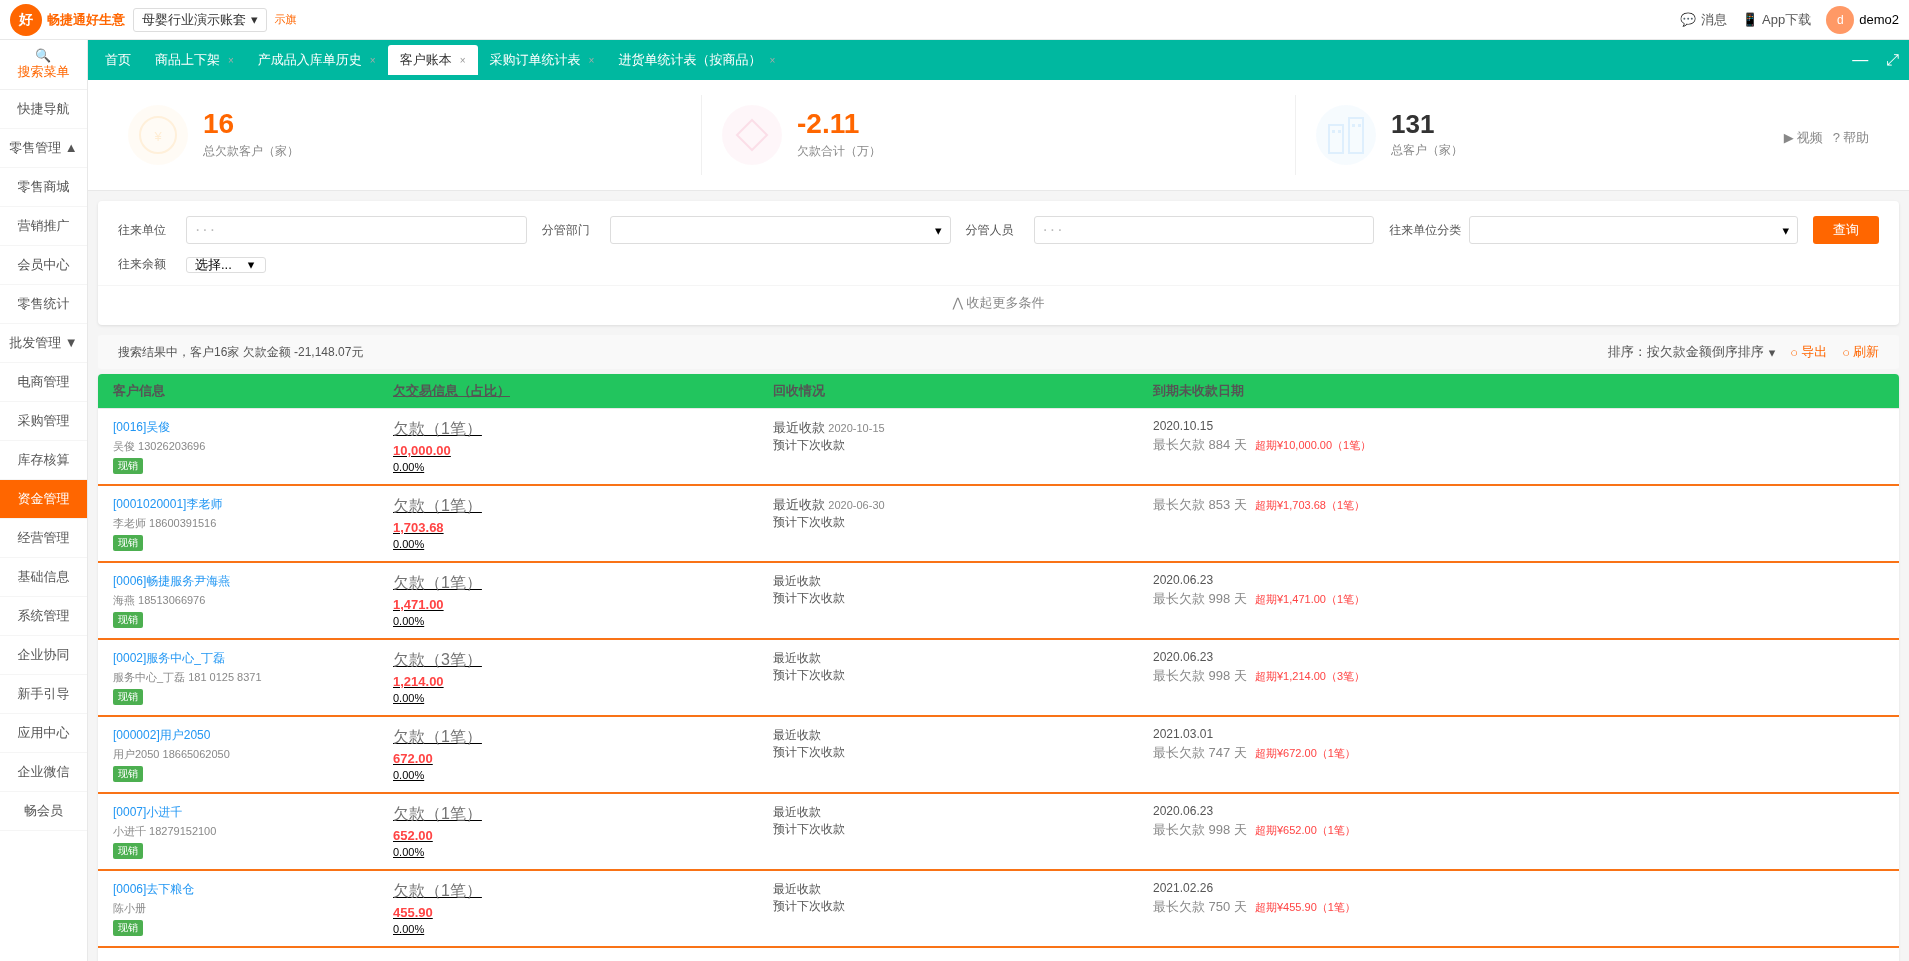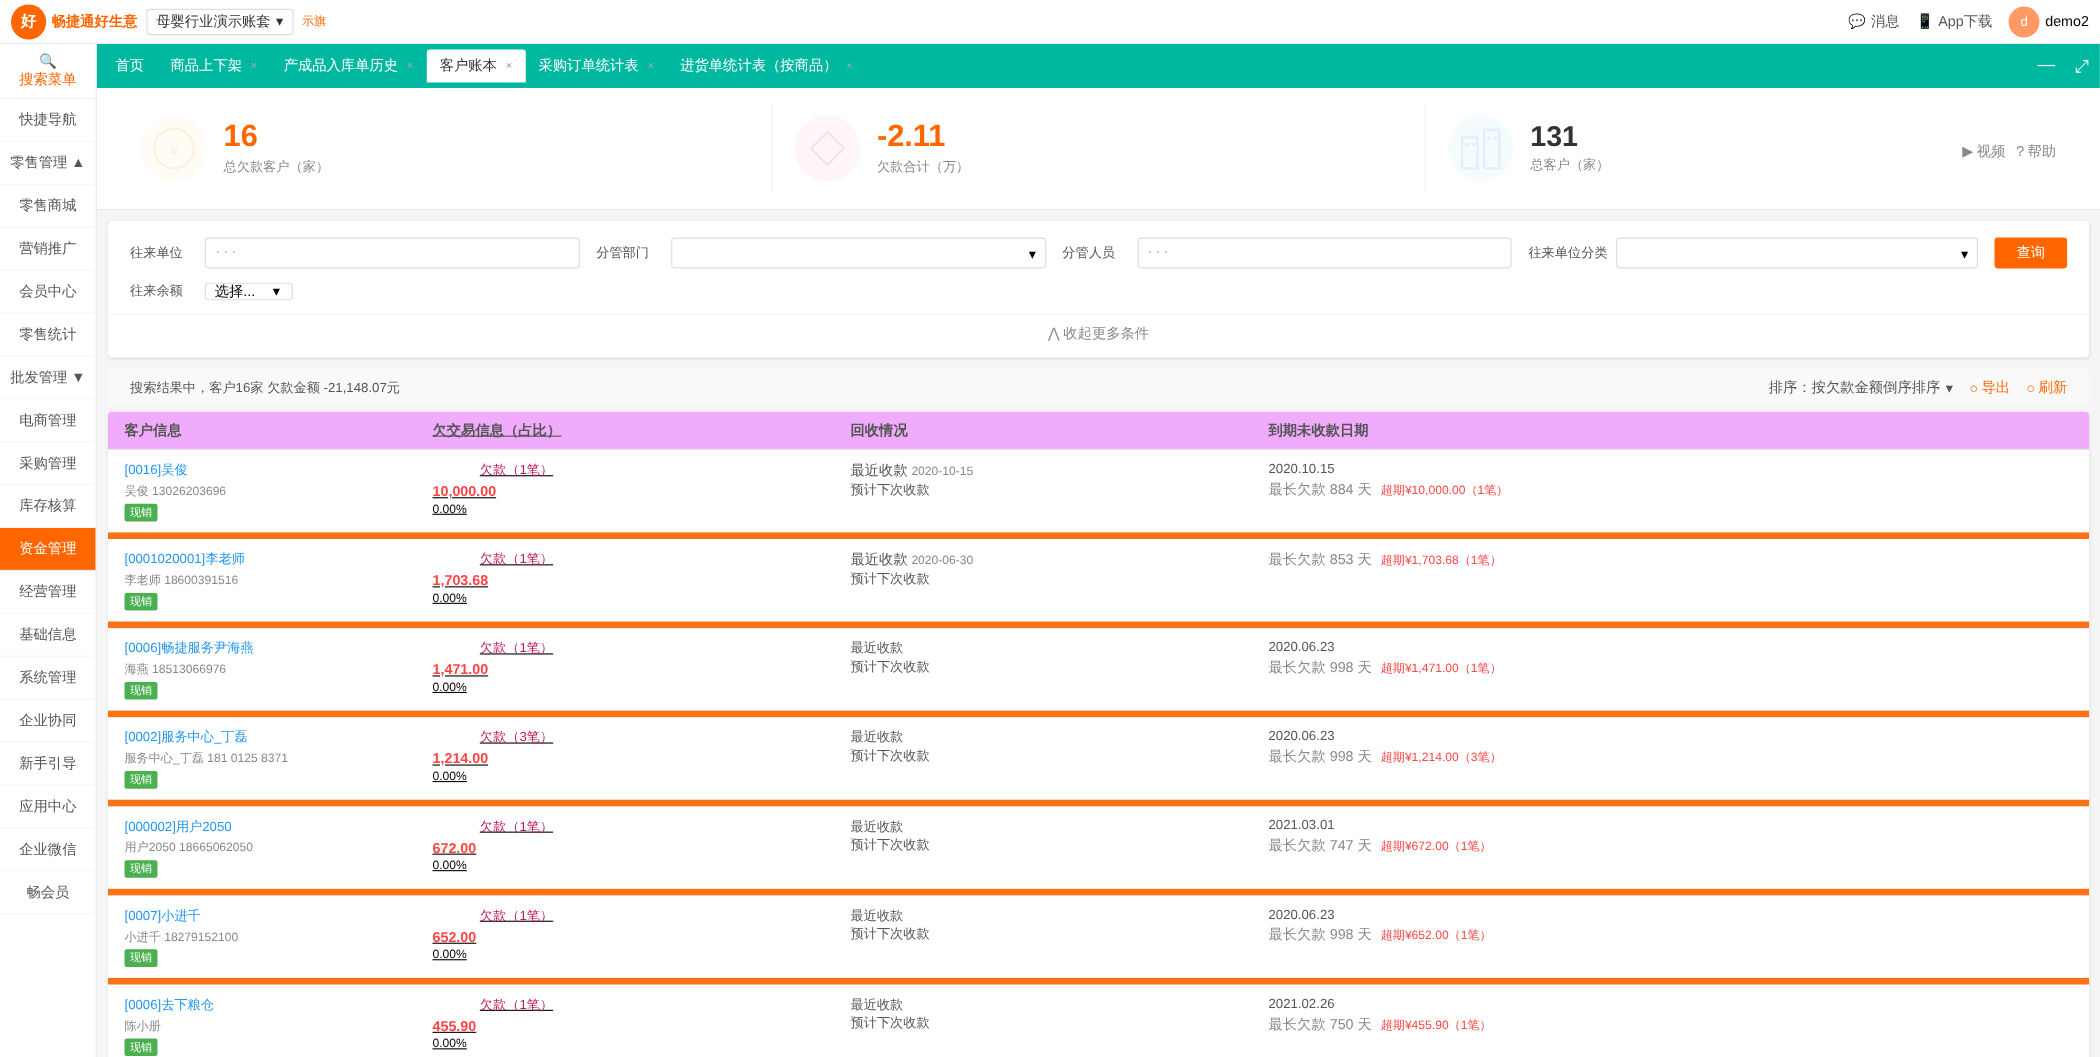--- a/index.html
+++ b/index.html
@@ -68,34 +68,34 @@
     
     
     .results-bar { display: flex; align-items: center; justify-content: space-between; padding: 8px 20px; background: #f9f9f9; margin: 0 10px; border-radius: 3px; }
     .results-text { font-size: 12px; color: #555; }
     .results-actions { display: flex; align-items: center; gap: 15px; }
     .sort-selector { display: flex; align-items: center; gap: 5px; font-size: 12px; color: #555; cursor: pointer; }
     .result-action-btn { font-size: 12px; color: #ff6600; cursor: pointer; display: flex; align-items: center; gap: 3px; }
     
     
     .data-table { margin: 5px 10px; background: #fff; border-radius: 4px; overflow: hidden; box-shadow: 0 1px 3px rgba(0,0,0,0.08); }
-    .table-header { display: flex; background: #f0abfc; border-bottom: 1px solid #e8e8e8; padding: 8px 15px; font-size: 12px; font-weight: bold; color: #555; }
+    .table-header { display: flex; background: #22c55e; border-bottom: 1px solid #e8e8e8; padding: 8px 15px; font-size: 12px; font-weight: bold; color: #555; }
     .table-header .col-client { flex: 0 0 280px; }
     .table-header .col-debt { flex: 0 0 380px; }
     .table-header .col-return { flex: 0 0 380px; }
     .table-header .col-due { flex: 1; }
-    .table-row { display: flex; border-bottom: 6px solid #f97316; padding: 10px 15px; align-items: flex-start; }
+    .table-row { display: flex; border-bottom: 2px solid #f97316; padding: 10px 15px; align-items: flex-start; }
     .col-client { flex: 0 0 280px; }
     .col-debt { flex: 0 0 380px; text-decoration: underline; }
     .col-return { flex: 0 0 380px; }
     .col-due { flex: 1; }
     .client-name { color: #2196f3; font-size: 12px; cursor: pointer; margin-bottom: 3px; }
     .client-info { color: #888; font-size: 11px; margin-bottom: 3px; }
     .client-tag { display: inline-block; background: #4caf50; color: #fff; font-size: 10px; padding: 1px 5px; border-radius: 2px; }
-    .debt-label { font-size: 12px; color: #be185d; margin-bottom: 3px; margin-left: 43px; }
+    .debt-label { font-size: 16px; color: #737373; margin-bottom: 3px; }
     .debt-amount { color: #ff4444; font-size: 13px; font-weight: bold; margin-bottom: 3px; }
     .debt-ratio { color: #000000; font-size: 11px; }
     .return-info { font-size: 12px; color: #555; }
     .return-date { color: #888; font-size: 11px; }
     .due-date { font-size: 12px; color: #555; margin-bottom: 3px; }
     .overdue-text { color: #ff4444; font-size: 11px; cursor: pointer; }
     
     
     ::-webkit-scrollbar { width: 6px; height: 6px; }
     ::-webkit-scrollbar-track { background: #f5f5f5; }

